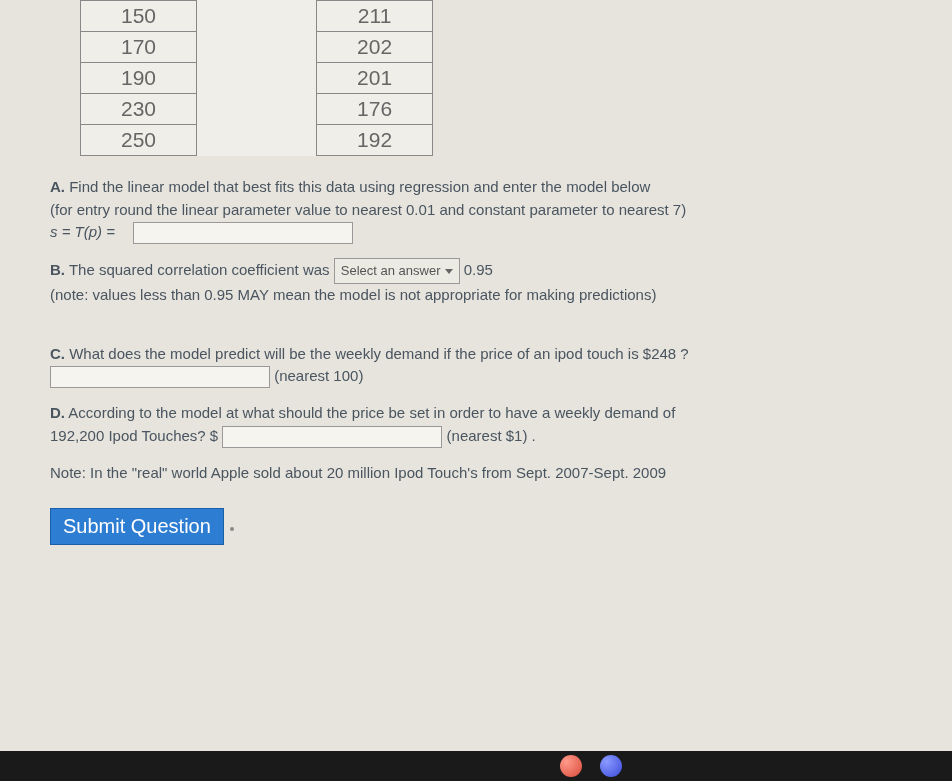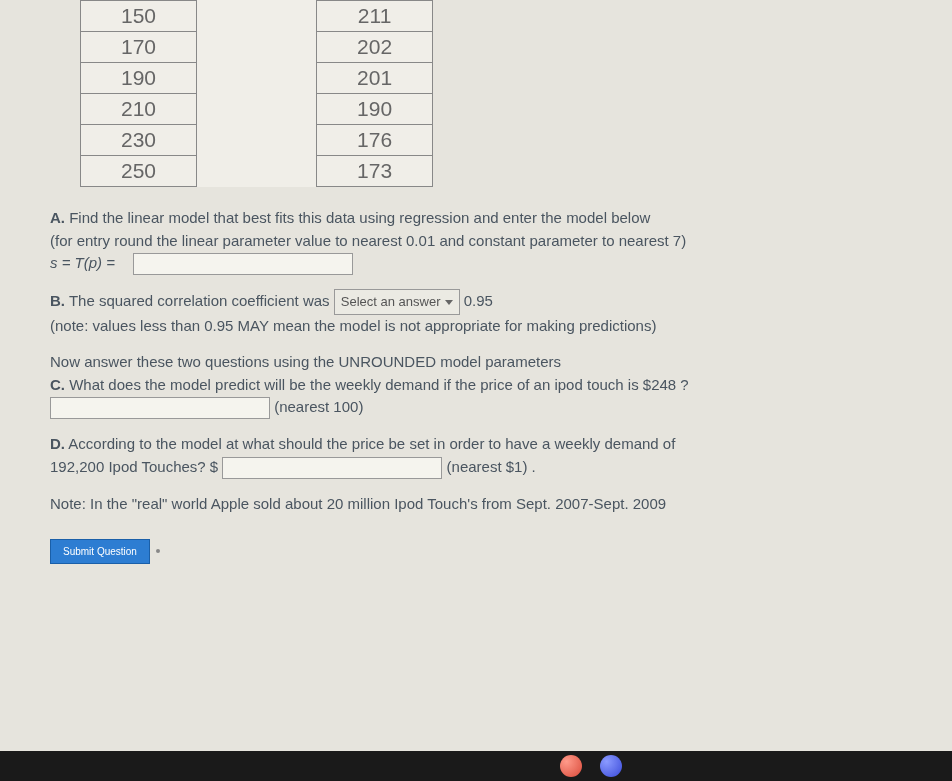--- a/index.html
+++ b/index.html
@@ -8,21 +8,21 @@
 table{border-collapse:collapse;margin-left:30px;margin-bottom:20px;background:#f0eee8}
 td{border:1px solid #888;padding:3px 40px;text-align:center;color:#666;font-size:21px}
 td.spacer{border-top:none;border-bottom:none;width:120px;padding:0}
 .q{margin:14px 0;line-height:1.5;color:#4a5560;font-size:15px}
 .bold{font-weight:bold}
 .input-box{display:inline-block;border:1px solid #999;background:#f5f4ee;height:22px;width:200px;vertical-align:middle;padding:2px 4px}
 .input-box.lg{width:220px}
 .select-box{display:inline-block;border:1px solid #999;background:#ebeae3;padding:2px 6px;font-size:13px;color:#555}
 .select-box::after{content:"";display:inline-block;margin-left:4px;border-top:5px solid #666;border-left:4px solid transparent;border-right:4px solid transparent;vertical-align:middle}
 .formula{font-style:italic;display:inline-block;margin-right:14px}
-.submit-btn{background:#2d7dd2;color:#fff;border:1px solid #1a5fa8;padding:6px 12px;font-size:10px;cursor:pointer;margin-top:10px}
+.submit-btn{background:#2d7dd2;color:#fff;border:1px solid #1a5fa8;padding:6px 12px;font-size:20px;cursor:pointer;margin-top:10px}
 .dot{display:inline-block;width:4px;height:4px;background:#888;border-radius:50%;margin-left:6px;vertical-align:middle}
 .bottom-bar{position:absolute;bottom:0;left:0;right:0;height:30px;background:#1a1a1a}
 .orb{position:absolute;bottom:4px;width:22px;height:22px;border-radius:50%}
 .orb.o1{left:560px;background:radial-gradient(circle at 30% 30%,#ff9a8a,#d94a3a)}
 .orb.o2{left:600px;background:radial-gradient(circle at 30% 30%,#8a9aff,#3a4ad9)}
 </style>
 </head>
 <body>
 
 <div class="page">
@@ -37,33 +37,28 @@
           <td>170</td>
           <td class="spacer"></td>
           <td>202</td>
         </tr>
 <tr>
           <td>190</td>
           <td class="spacer"></td>
           <td>201</td>
         </tr>
 <tr>
-          <td>210</td>
-          <td class="spacer"></td>
-          <td>190</td>
-        </tr>
-<tr>
           <td>230</td>
           <td class="spacer"></td>
           <td>176</td>
         </tr>
 <tr>
           <td>250</td>
           <td class="spacer"></td>
-          <td>173</td>
+          <td>192</td>
         </tr>
 </tbody>
     </table>
 
 <div class="q">
 <span class="bold">A.</span>
 <span>Find the linear model that best fits this data using regression and enter the model below</span><br>
 <span>(for entry round the linear parameter value to nearest 0.01 and constant parameter to nearest 7)</span><br>
 <span class="formula">s = T(p) =</span>
 <span class="input-box lg"></span>
@@ -71,21 +66,21 @@
 
 <div class="q">
 <span class="bold">B.</span>
 <span>The squared correlation coefficient was</span>
 <span class="select-box">Select an answer</span>
 <span>0.95</span><br>
 <span>(note: values less than 0.95 MAY mean the model is not appropriate for making predictions)</span>
 </div>
 
 <div class="q">
-<span>Now answer these two questions using the UNROUNDED model parameters</span><br>
+<br>
 <span class="bold">C.</span>
 <span>What does the model predict will be the weekly demand if the price of an ipod touch is $248 ?</span><br>
 <span class="input-box lg"></span>
 <span>(nearest 100)</span>
 </div>
 
 <div class="q">
 <span class="bold">D.</span>
 <span>According to the model at what should the price be set in order to have a weekly demand of</span><br>
 <span>192,200 Ipod Touches? $</span>

